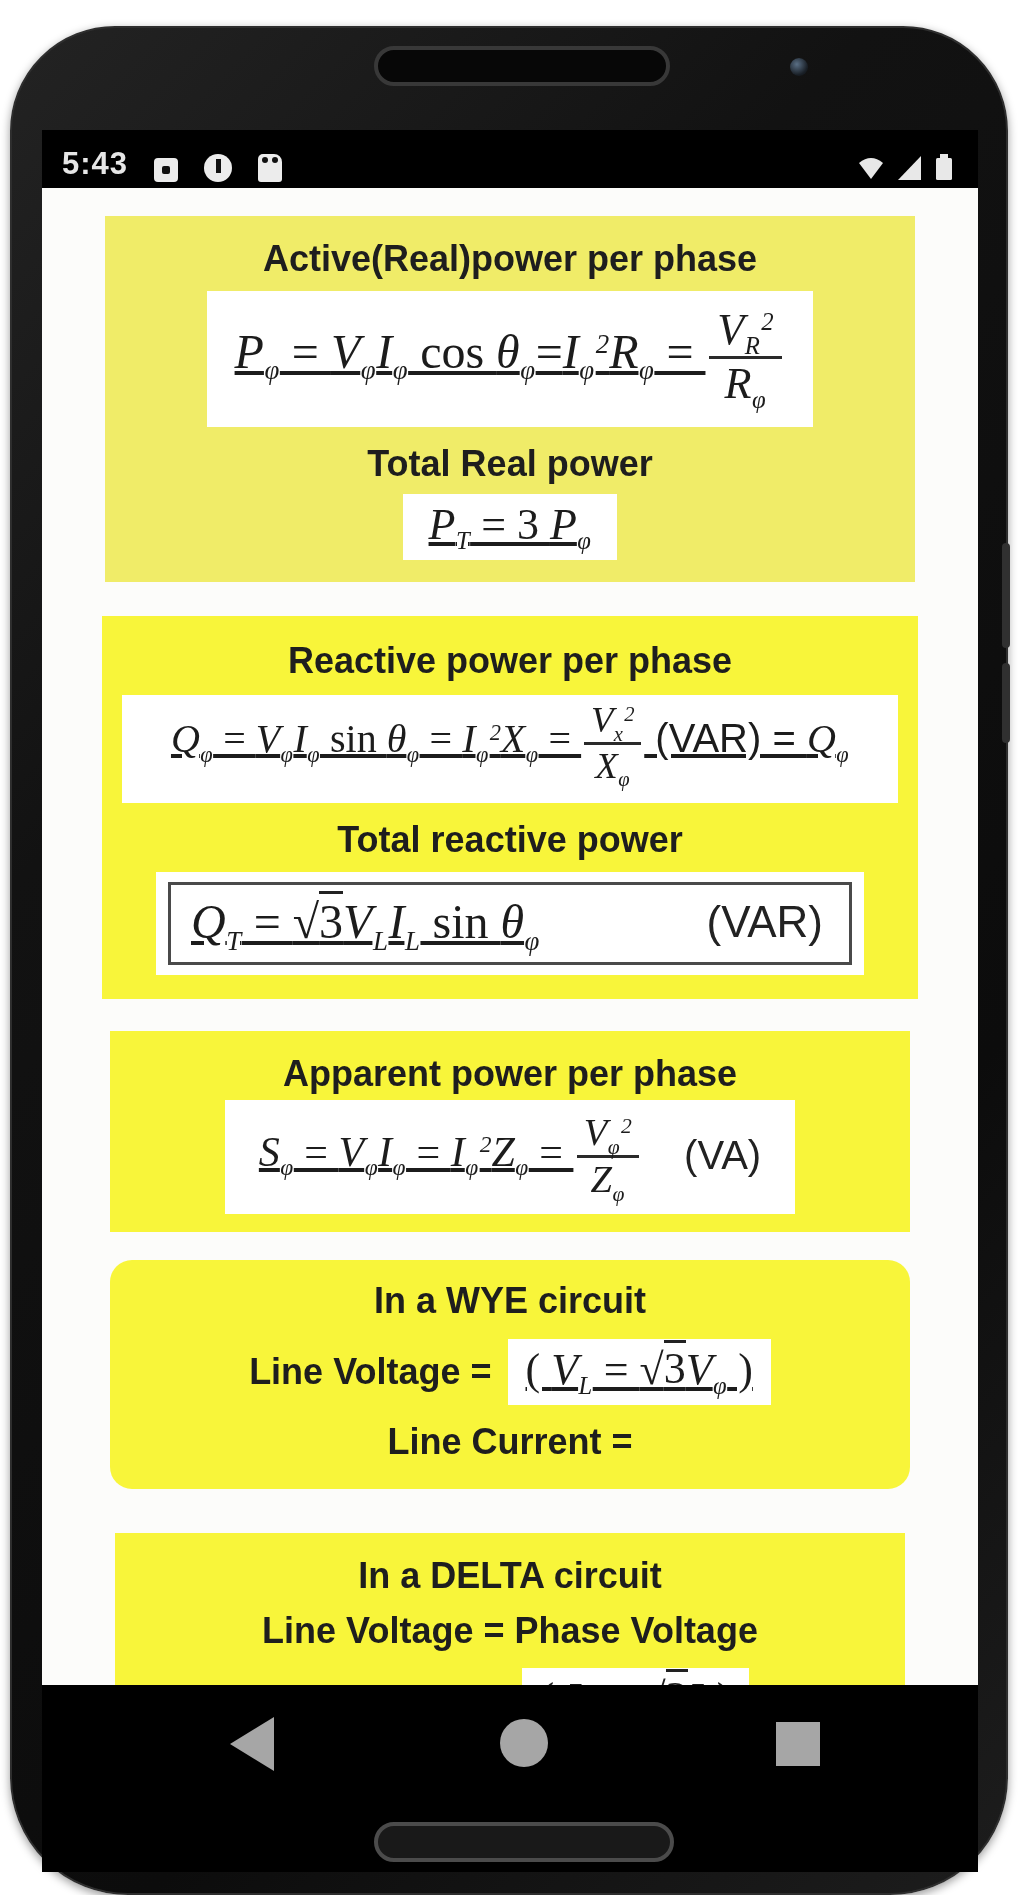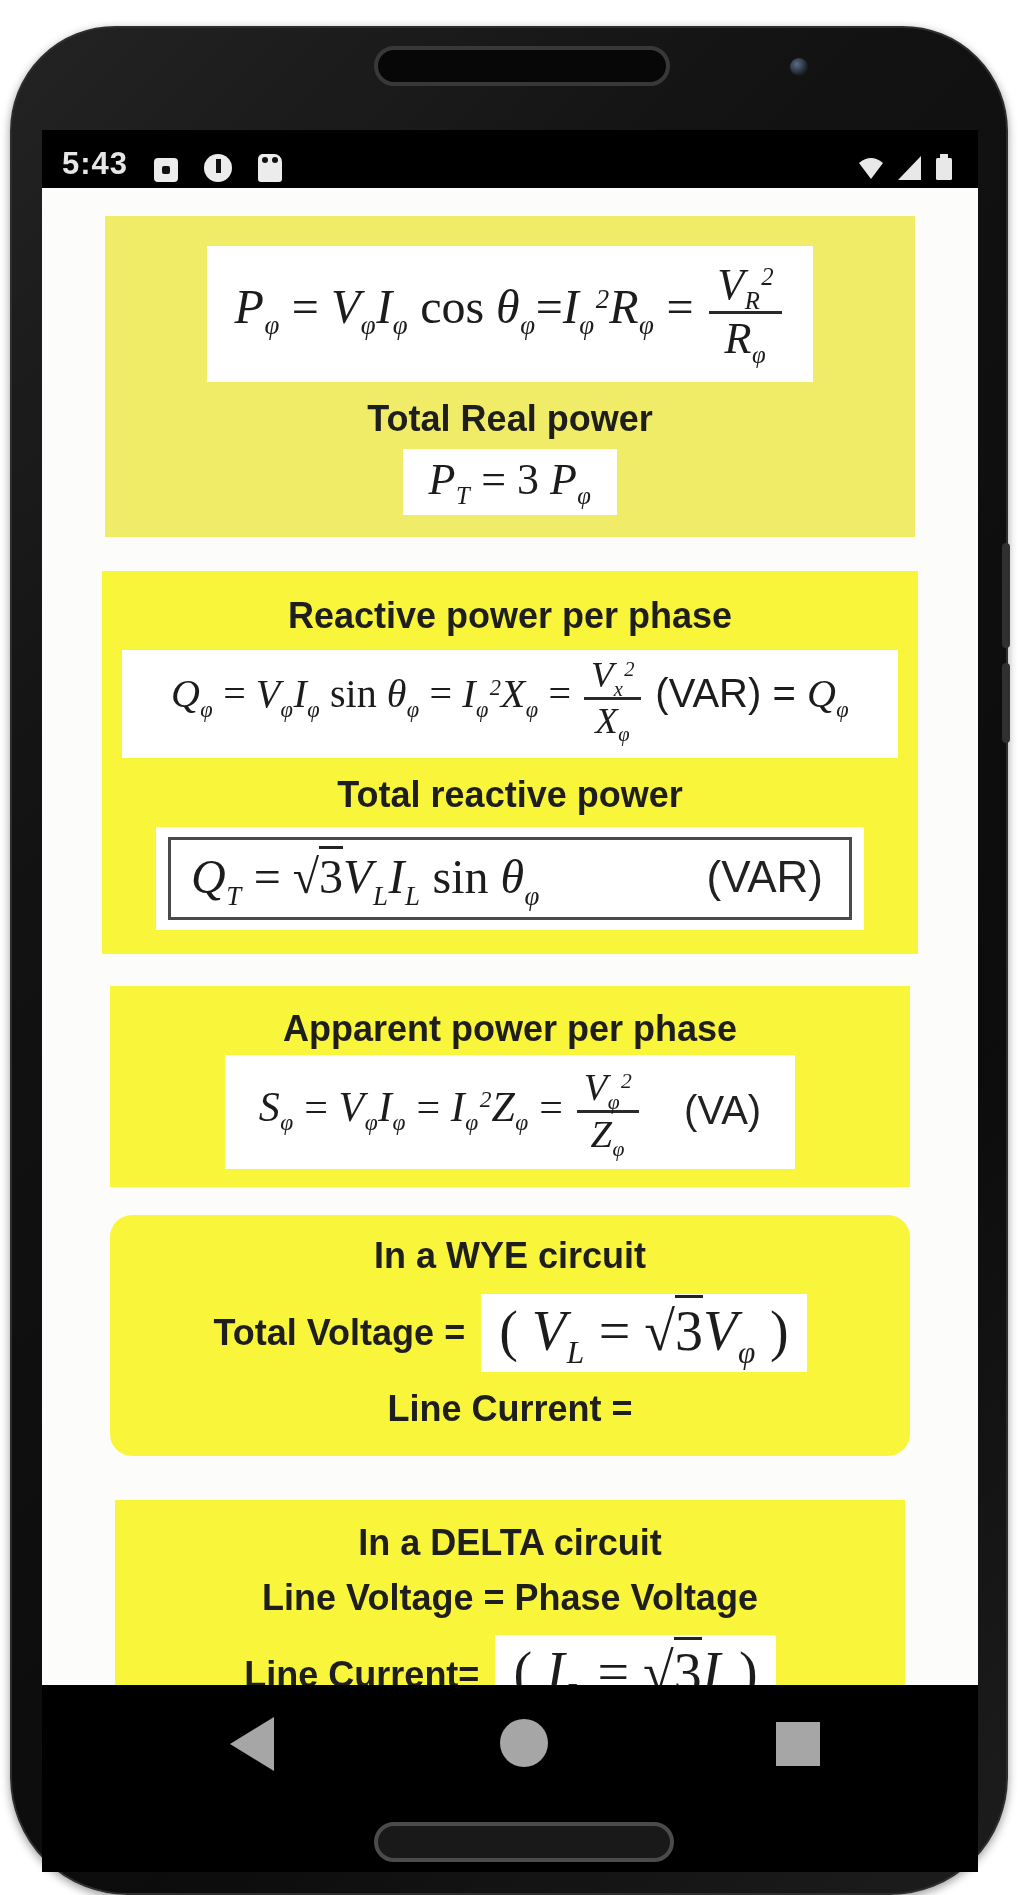--- a/index.html
+++ b/index.html
@@ -89,20 +89,21 @@
 
   .card-title {
     font-size:36px; font-weight:700; color:#1e1e1e; text-align:center; line-height:1.25;
   }
 
   .white-box { background:#ffffff; }
 
   .formula {
     font-family:"Liberation Serif", serif; color:#1c1c1c; line-height:1.05;
     white-space:nowrap;
+    text-decoration:underline;
   }
   .formula .tk { white-space:pre; }
   .formula .i { font-style:italic; }
   .formula .r { font-style:normal; }
   .formula .s { font-family:"Liberation Sans", sans-serif; font-style:normal; }
   .formula .sub {
     font-size:.56em; font-style:italic; position:relative; top:.42em; margin:0 .02em;
   }
   .formula .sup {
     font-size:.56em; font-style:italic; position:relative; top:-.55em; margin-left:.04em;
@@ -136,21 +137,21 @@
   .f-qt { font-size:48px; }
   .qt-unit { margin-left:auto; font-size:44px; }
 
   .fbox-apparent { margin-top:4px; padding:12px 34px 14px; display:flex; align-items:center; gap:42px; }
   .f-apparent { font-size:42px; }
   .va-unit { font-size:40px; }
 
   .line-row { display:flex; align-items:center; margin-top:16px; gap:16px; }
   .line-label { font-size:36px; font-weight:700; color:#1e1e1e; white-space:nowrap; }
   .line-box { padding:8px 18px 12px; }
-  .f-line { font-size:56px; }
+  .f-line { font-size:44px; }
   .plain-line { margin-top:12px; }
 
   
   .nav-bar {
     position:absolute; left:0; top:1555px; width:936px; height:187px; background:#000;
   }
   .nav-back {
     position:absolute; left:188px; top:32px; width:0; height:0;
     border-top:27px solid transparent; border-bottom:27px solid transparent;
     border-right:44px solid #a6a6a6;
@@ -189,20 +190,21 @@
         <svg width="26" height="30" viewBox="0 0 26 30">
           <rect x="8" y="2" width="8" height="5" fill="#e8e8e8"></rect>
           <rect x="4" y="6" width="16" height="22" rx="1.5" fill="#e8e8e8"></rect>
         </svg>
       </span>
     </div>
 
     <div class="content">
 
       <section class="card card-1">
+        <h2 class="card-title">Active(Real)power per phase</h2>
         <div class="white-box fbox-main">
           <span class="formula f-active"><span class="tk i">P</span><span class="tk sub">φ</span><span class="tk r"> = </span><span class="tk i">V</span><span class="tk sub">φ</span><span class="tk i">I</span><span class="tk sub">φ</span><span class="tk r"> cos </span><span class="tk i">θ</span><span class="tk sub">φ</span><span class="tk r">=</span><span class="tk i">I</span><span class="tk sub">φ</span><span class="tk sup">2</span><span class="tk i">R</span><span class="tk sub">φ</span><span class="tk r"> = </span><span class="frac">
                 <span class="num"><span class="tk i">V</span><span class="tk sub">R</span><span class="tk sup">2</span></span>
                 <span class="den"><span class="tk i">R</span><span class="tk sub">φ</span></span>
               </span></span>
         </div>
         <h2 class="card-title sub-title">Total Real power</h2>
         <div class="white-box fbox-total-p">
           <span class="formula f-total-p"><span class="tk i">P</span><span class="tk sub">T</span><span class="tk r"> = 3 </span><span class="tk i">P</span><span class="tk sub">φ</span></span>
         </div>
@@ -232,21 +234,21 @@
                 <span class="num"><span class="tk i">V</span><span class="tk sub">φ</span><span class="tk sup">2</span></span>
                 <span class="den"><span class="tk i">Z</span><span class="tk sub">φ</span></span>
               </span></span>
           <span class="unit-label va-unit">(VA)</span>
         </div>
       </section>
 
       <section class="card card-4">
         <h2 class="card-title">In a WYE circuit</h2>
         <div class="line-row">
-          <span class="line-label">Total Voltage =</span>
+          <span class="line-label">Line Voltage =</span>
           <span class="white-box line-box">
             <span class="formula f-line"><span class="tk r">( </span><span class="tk i">V</span><span class="tk sub">L</span><span class="tk r"> = </span><span class="sqrt tk"><span class="rad">√</span><span class="radbody">3</span></span><span class="tk i">V</span><span class="tk sub">φ</span><span class="tk r"> )</span></span>
           </span>
         </div>
         <div class="line-row">
           <span class="line-label">Line Current =</span>
         </div>
       </section>
 
       <section class="card card-5">

